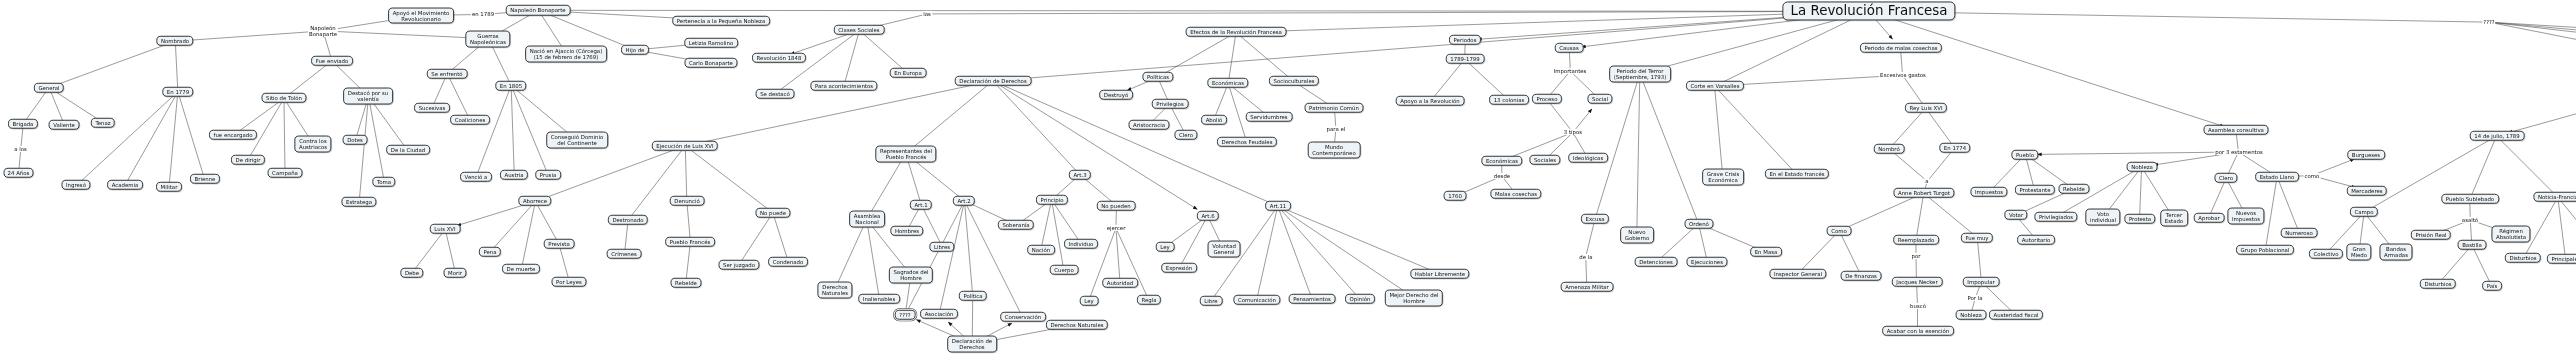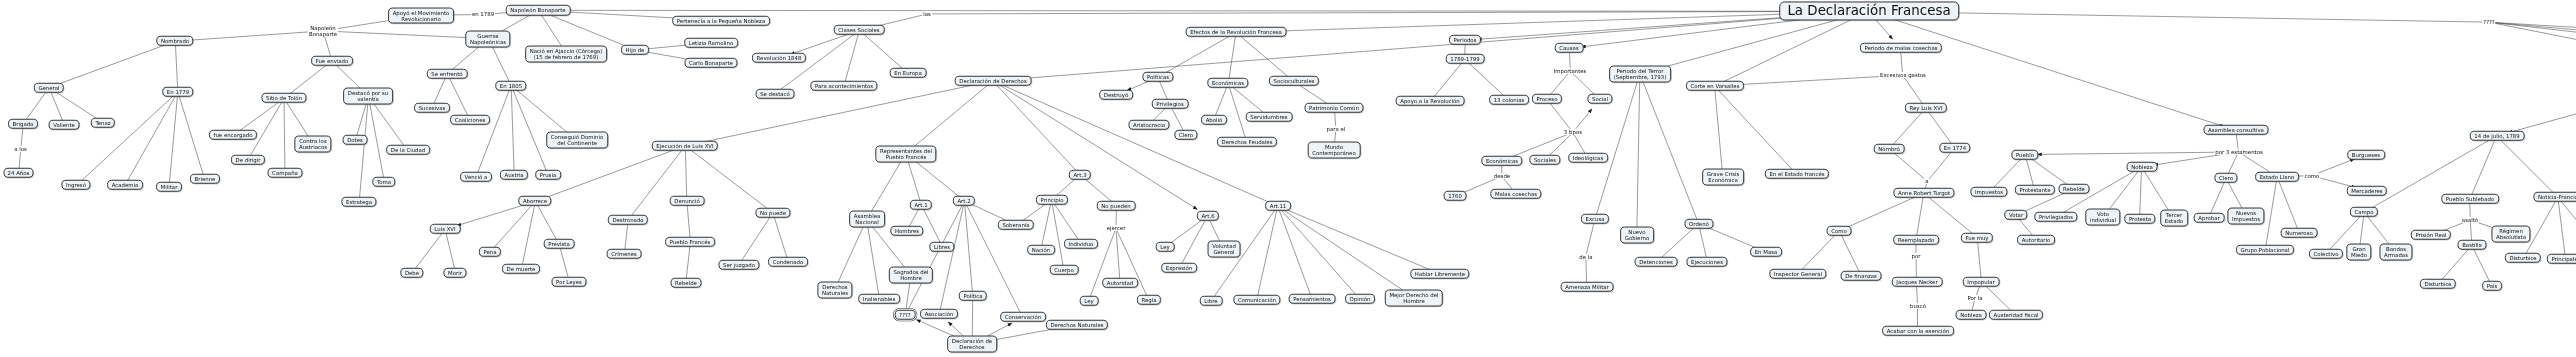--- a/index.html
+++ b/index.html
@@ -295,21 +295,21 @@
       <line x1="6510" y1="256" x2="6388" y2="318" stroke="#3a3a3a" stroke-width="1"></line>
       <line x1="6510" y1="256" x2="6542" y2="320" stroke="#3a3a3a" stroke-width="1"></line>
       <line x1="6388" y1="318" x2="6452" y2="318" stroke="#3a3a3a" stroke-width="1"></line>
       <line marker-end="url(#arr)" x1="6452" y1="318" x2="6518.005923732041" y2="319.4667983051565" stroke="#3a3a3a" stroke-width="1"></line>
       <line x1="6597" y1="228" x2="6637" y2="271" stroke="#3a3a3a" stroke-width="1"></line>
       <line x1="6637" y1="271" x2="6602" y2="328" stroke="#3a3a3a" stroke-width="1"></line>
       <line x1="6602" y1="328" x2="6591" y2="353" stroke="#3a3a3a" stroke-width="1"></line>
       <line x1="6637" y1="271" x2="6668" y2="311" stroke="#3a3a3a" stroke-width="1"></line>
       <line x1="6668" y1="311" x2="6675" y2="352" stroke="#3a3a3a" stroke-width="1"></line>
     </svg>
-<div class="node title-node" style="background: rgb(237, 243, 246); border-color: rgb(52, 52, 52); left: 1869px; top: 11.3px;">La Declaración Francesa</div>
+<div class="node title-node" style="background: rgb(237, 243, 246); border-color: rgb(52, 52, 52); left: 1869px; top: 11.3px;">La Revolución Francesa</div>
     <div class="lbl" style="left: 323px; top: 31px;">Napoleón
 Bonaparte</div>
     <div class="node" style="background: rgb(237, 243, 246); border-color: rgb(52, 52, 52); left: 538px; top: 10.3px;">Napoleón Bonaparte</div>
     <div class="node" style="background: rgb(237, 243, 246); border-color: rgb(52, 52, 52); left: 421px; top: 15.5px;">Apoyó el Movimiento
 Revolucionario</div>
     <div class="lbl" style="left: 483px; top: 14.4px;">en 1789</div>
     <div class="node" style="background: rgb(237, 243, 246); border-color: rgb(52, 52, 52); left: 175px; top: 41px;">Nombrado</div>
     <div class="node" style="background: rgb(237, 243, 246); border-color: rgb(52, 52, 52); left: 49px; top: 88px;">General</div>
     <div class="node" style="background: rgb(237, 243, 246); border-color: rgb(52, 52, 52); left: 23px; top: 124px;">Brigada</div>
     <div class="node" style="background: rgb(237, 243, 246); border-color: rgb(52, 52, 52); left: 64px; top: 125px;">Valiente</div>

